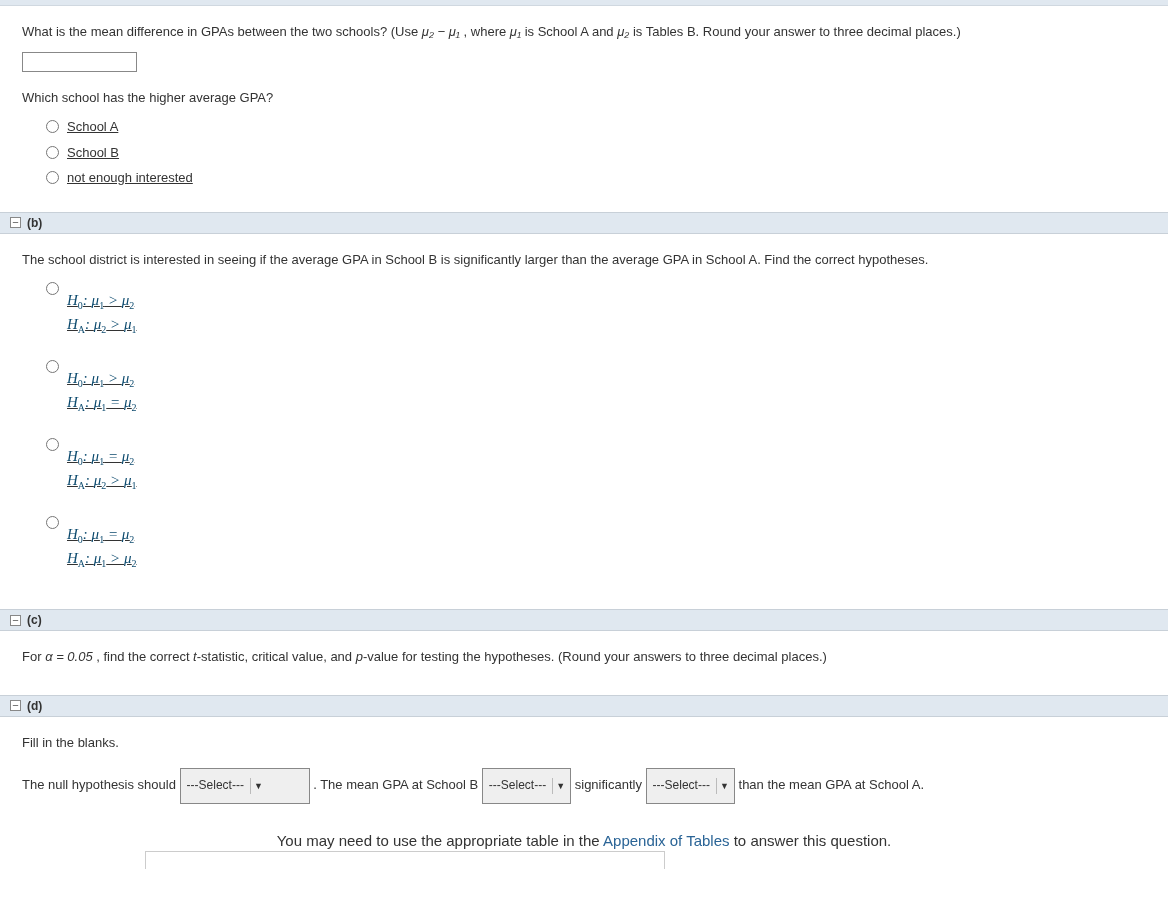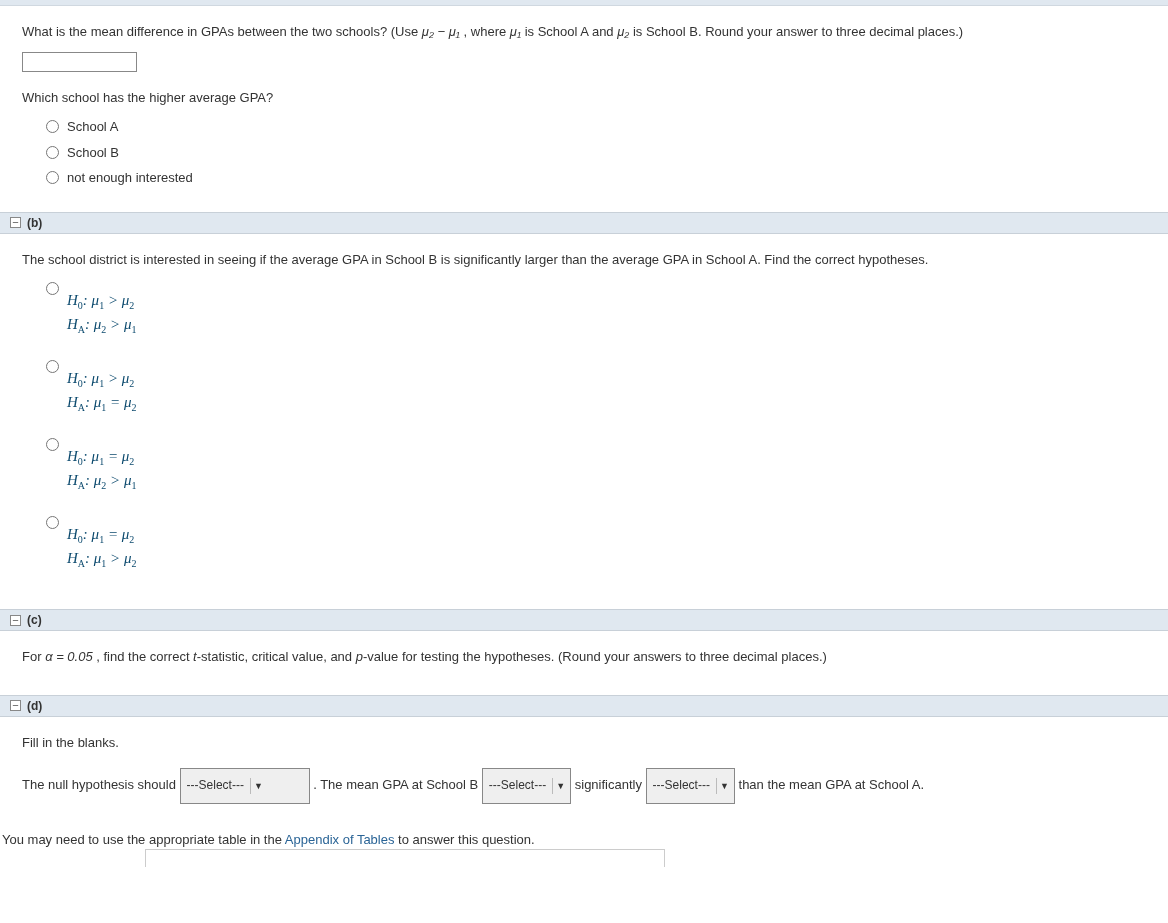--- a/index.html
+++ b/index.html
@@ -34,20 +34,21 @@
   }
   .input-mid {
     width: 120px;
     height: 20px;
     border: 1px solid #888;
     background: #fff;
     font-size: 13px;
     padding: 1px 4px;
   }
   .radio-group {
+    text-decoration: underline;
   }
   .radio-row {
     display: flex;
     align-items: flex-start;
     margin: 6px 0 6px 24px;
   }
   .radio-row input[type=radio] {
     margin: 3px 8px 0 0;
   }
   .radio-row .label {
@@ -122,22 +123,23 @@
   }
   .fill-line {
     margin-top: 16px;
     line-height: 1.8;
   }
   .link {
     color: #2a6496;
     cursor: pointer;
   }
   .bottom-note {
-    padding: 10px 2px 2px;
-    font-size: 13px;
+    padding: 10px 17px 2px;
+    font-size: 15px;
+    text-align: center;
   }
   .empty-input-bottom {
     margin-left: 145px;
     width: 520px;
     height: 18px;
     border: 1px solid #ccc;
     border-bottom: none;
   }
   .math-ital { font-style: italic; font-family: Liberation Sans, sans-serif; }
 </style>
@@ -147,21 +149,21 @@
 <div class="topbar"></div>
 
 <div class="content-block">
   <div class="question-text">
     <span>What is the mean difference in GPAs between the two schools? (Use </span>
     <span class="math-ital">μ₂ − μ₁</span>
     <span>, where </span>
     <span class="math-ital">μ₁</span>
     <span> is School A and </span>
     <span class="math-ital">μ₂</span>
-    <span> is School B. Round your answer to three decimal places.)</span>
+    <span> is Tables B. Round your answer to three decimal places.)</span>
   </div>
   <input type="text" class="input-small" style="">
   
   <div style="height:16px"></div>
   
   <div class="question-text">Which school has the higher average GPA?</div>
   <div class="radio-group">
     <div class="radio-row">
       <input type="radio" name="q2" style="">
       <span class="label">School A</span>

